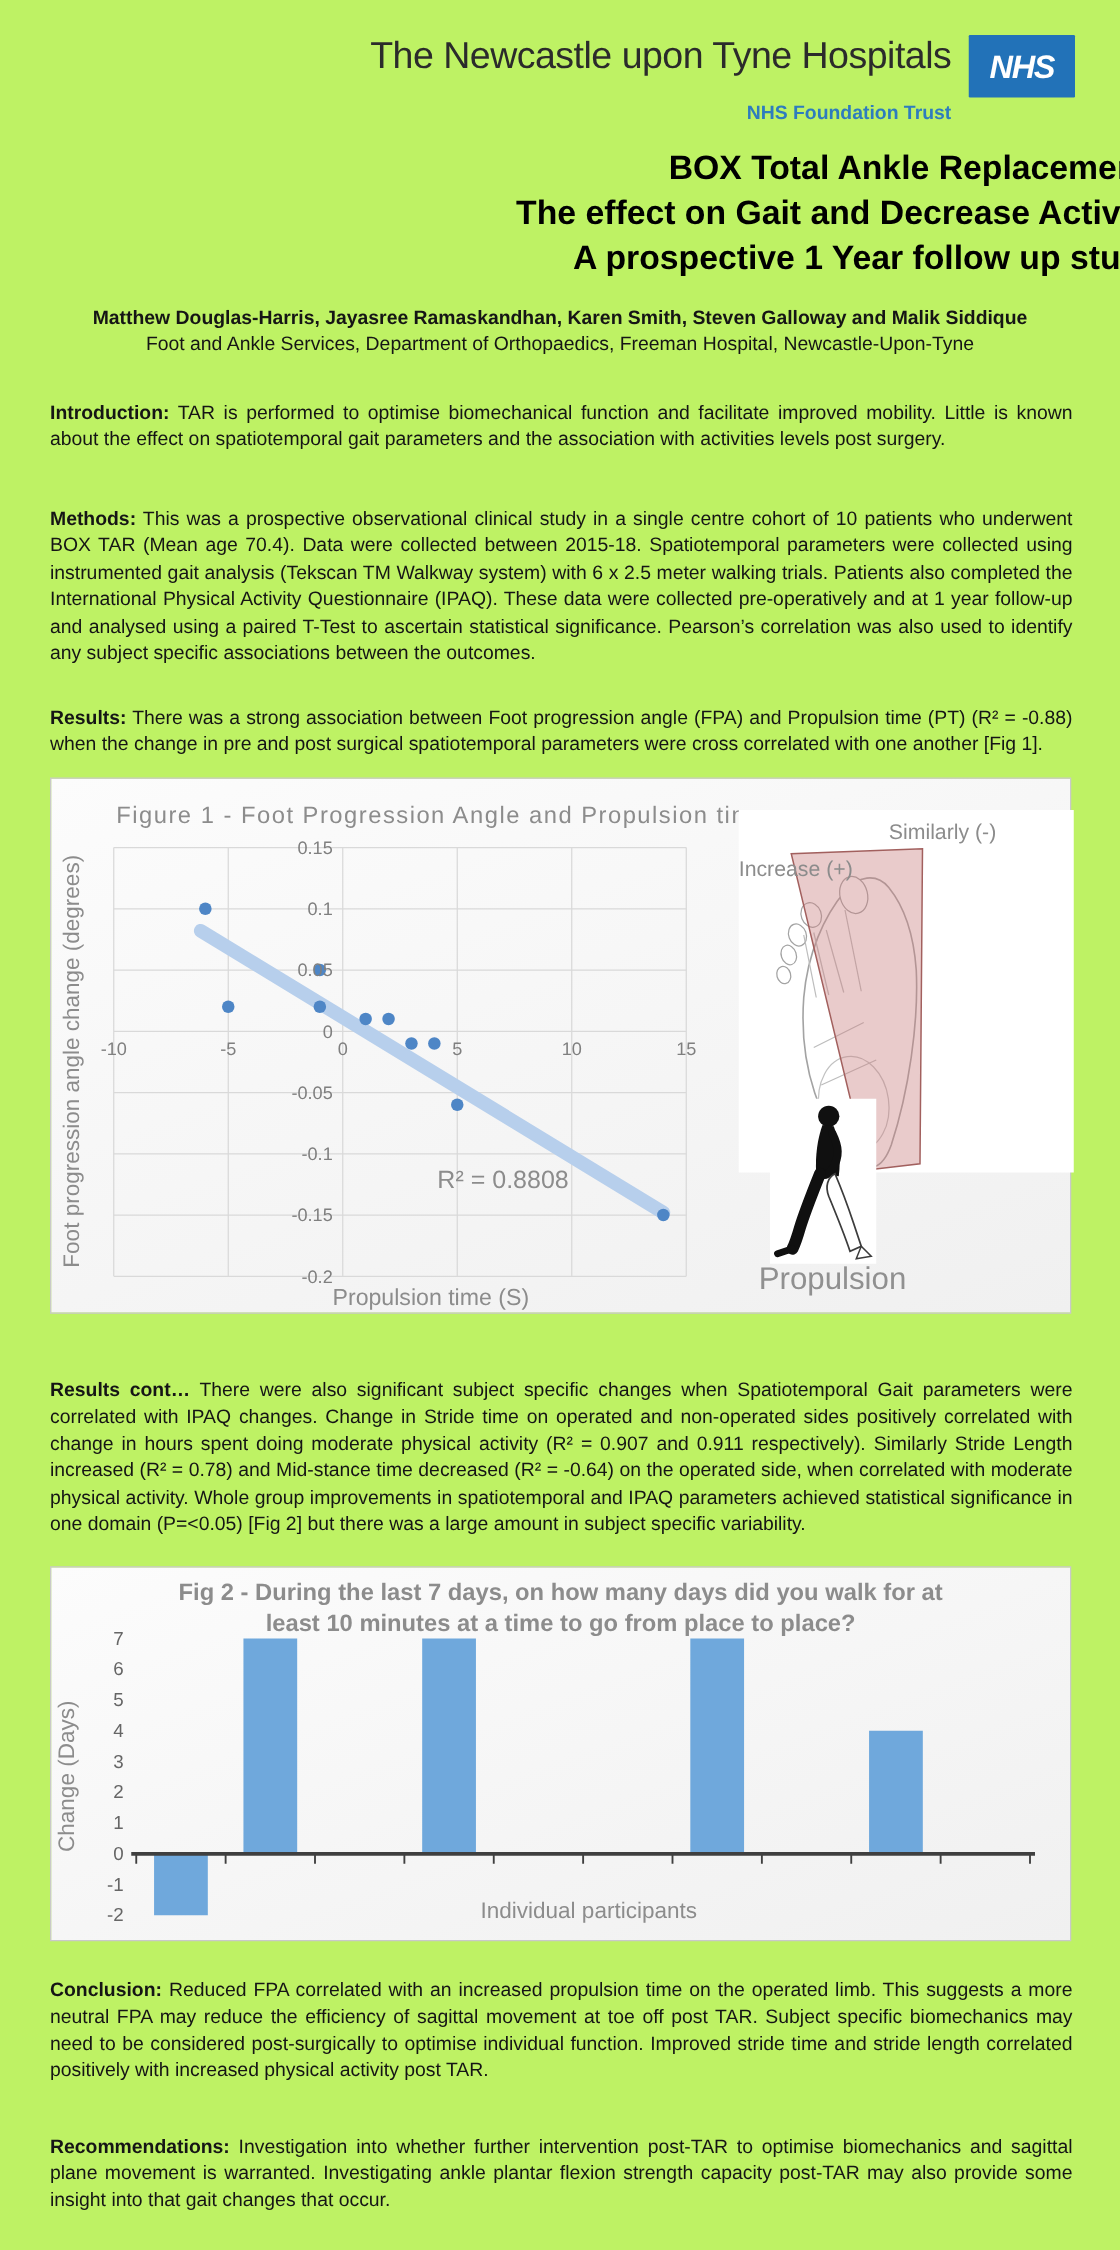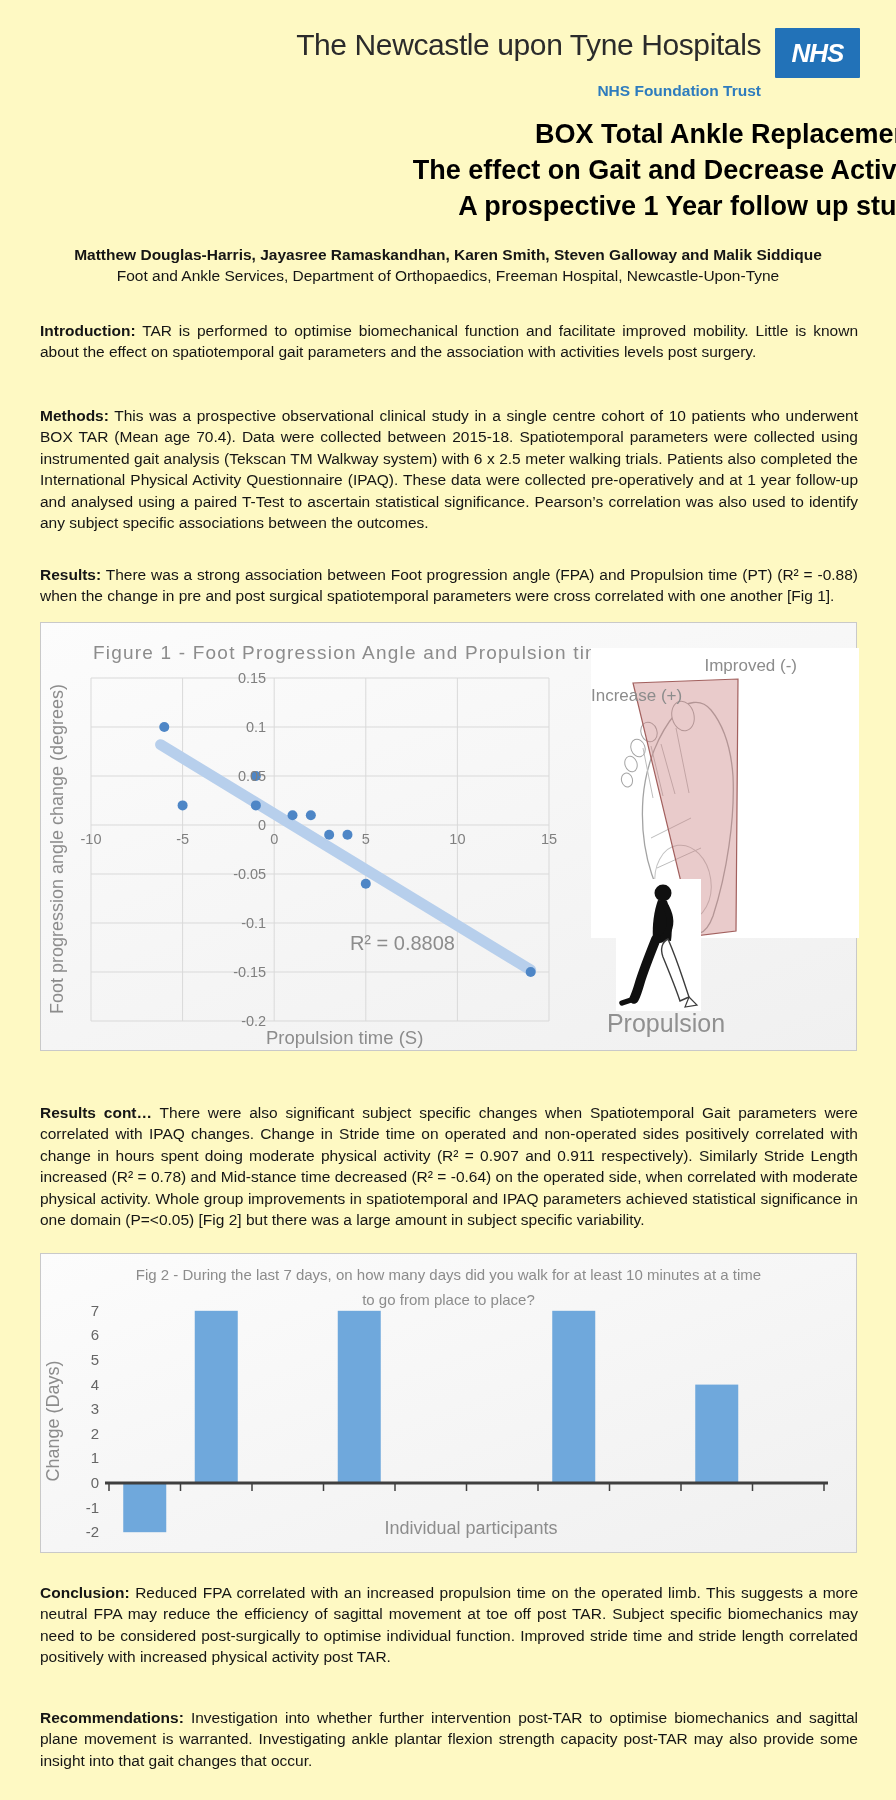--- a/index.html
+++ b/index.html
@@ -1,16 +1,16 @@
 <!DOCTYPE html>
 <html><head>
 <meta charset="utf-8">
 <style>
   html,body{margin:0;padding:0;background:#ffffff;}
-  .page{position:relative;width:896px;height:1800px;background:#fef9c3;
+  .page{position:relative;width:896px;height:1800px;background:#bef264;
         font-family:"Liberation Sans", sans-serif;color:#151515;overflow:hidden;}
 
   
   .hdr{position:absolute;top:28px;right:36px;display:flex;align-items:flex-start;gap:14px;}
   .hdr-txt{display:flex;flex-direction:column;align-items:flex-end;}
   .hosp{font-size:30px;color:#2b2b2b;letter-spacing:-0.4px;line-height:34px;white-space:nowrap;}
   .trust{font-size:15.5px;font-weight:700;color:#2e7cbe;margin-top:20px;}
   .nhs-logo{width:85px;height:50px;background:#2272b8;color:#fff;display:flex;align-items:center;justify-content:center;
             font-size:26px;font-weight:700;font-style:italic;letter-spacing:-1px;border-radius:1px;}
 
@@ -24,21 +24,21 @@
   .para b{font-weight:700;}
   .p-intro{top:304px;} .p-methods{top:389px;} .p-results{top:548px;}
   .p-rescont{top:1086px;} .p-conc{top:1566px;} .p-reco{top:1691px;}
 
   
   .panel{position:absolute;left:40px;width:817px;background:linear-gradient(160deg,#fcfcfc 0%,#f0f0f0 100%);
          border:1px solid #c9c9c9;box-sizing:border-box;}
   .panel-1{top:622px;height:429px;}
   .panel-2{top:1253px;height:300px;}
   .fig1-title{position:absolute;left:52px;top:19px;font-size:19px;letter-spacing:1.2px;color:#8c8c8c;white-space:nowrap;}
-  .fig2-title{margin:8px auto 0 auto;width:640px;text-align:center;font-size:15px;line-height:25px;color:#8c8c8c;}
+  .fig2-title{margin:8px auto 0 auto;width:640px;text-align:center;font-size:19px;line-height:25px;color:#8c8c8c;font-weight:bold;}
   .chart-svg{position:absolute;left:0;top:0;}
   #bar-svg{top:50px;}
 
   
   .foot-box{position:absolute;left:550px;top:25px;width:268px;height:290px;background:#fff;}
   .lbl-decrease{position:absolute;right:62px;top:8px;font-size:17px;color:#8c8c8c;}
   .lbl-increase{position:absolute;left:0px;top:38px;font-size:17px;color:#8c8c8c;}
   .man-box{position:absolute;left:575px;top:256px;width:85px;height:132px;background:#fff;}
   .prop-cap{position:absolute;left:540px;top:386px;width:170px;text-align:center;font-size:25px;color:#909090;}
 </style>
@@ -123,21 +123,21 @@
         <ellipse cx="58" cy="84" rx="8" ry="10" fill="#fff" stroke="#a3a3a3" transform="rotate(-20 58 84)"></ellipse>
         <ellipse cx="47" cy="100" rx="7" ry="9" fill="#fff" stroke="#a3a3a3" transform="rotate(-20 47 100)"></ellipse>
         <ellipse cx="40" cy="116" rx="6" ry="8" fill="#fff" stroke="#a3a3a3" transform="rotate(-18 40 116)"></ellipse>
         <ellipse cx="36" cy="132" rx="5.5" ry="7" fill="#fff" stroke="#a3a3a3" transform="rotate(-15 36 132)"></ellipse>
         <ellipse cx="92" cy="68" rx="11" ry="15" fill="#fff" stroke="#a3a3a3" transform="rotate(-14 92 68)"></ellipse>
         <path d="M62,150 L52,100 M72,148 L60,98 M84,146 L70,96 M98,145 L85,80 M60,190 L100,170 M66,220 L110,200" stroke="#bdbdbd" stroke-width="1" fill="none"></path>
         <ellipse cx="92" cy="235" rx="28" ry="38" fill="none" stroke="#c2c2c2" transform="rotate(-8 92 235)"></ellipse>
 
         <polygon points="103,288 42,35 147,31 145,283" fill="rgba(202,132,130,0.42)" stroke="#a2605e" stroke-width="1.2"></polygon>
       </svg>
-      <div class="lbl-decrease">Improved (-)</div>
+      <div class="lbl-decrease">Similarly (-)</div>
       <div class="lbl-increase">Increase (+)</div>
     </div>
 
     <div class="man-box">
       <svg width="85" height="132" viewBox="0 0 85 132">
         <circle cx="47" cy="14" r="8.5" fill="#101010"></circle>
         <path d="M42,21 C38,32 36,46 37,60 L55,62 C57,47 55,32 51,22 Z" fill="#101010"></path>
         <path d="M50,28 C55,38 56,46 50,56 C47,60 44,62 42,60" stroke="#101010" stroke-width="6.5" fill="none" stroke-linecap="round"></path>
         <path d="M40,60 C34,75 28,90 24,103 C22,110 20,116 18,120" stroke="#101010" stroke-width="9.5" fill="none" stroke-linecap="round"></path>
         <path d="M18,120 L6,124" stroke="#101010" stroke-width="5.5" stroke-linecap="round"></path>

